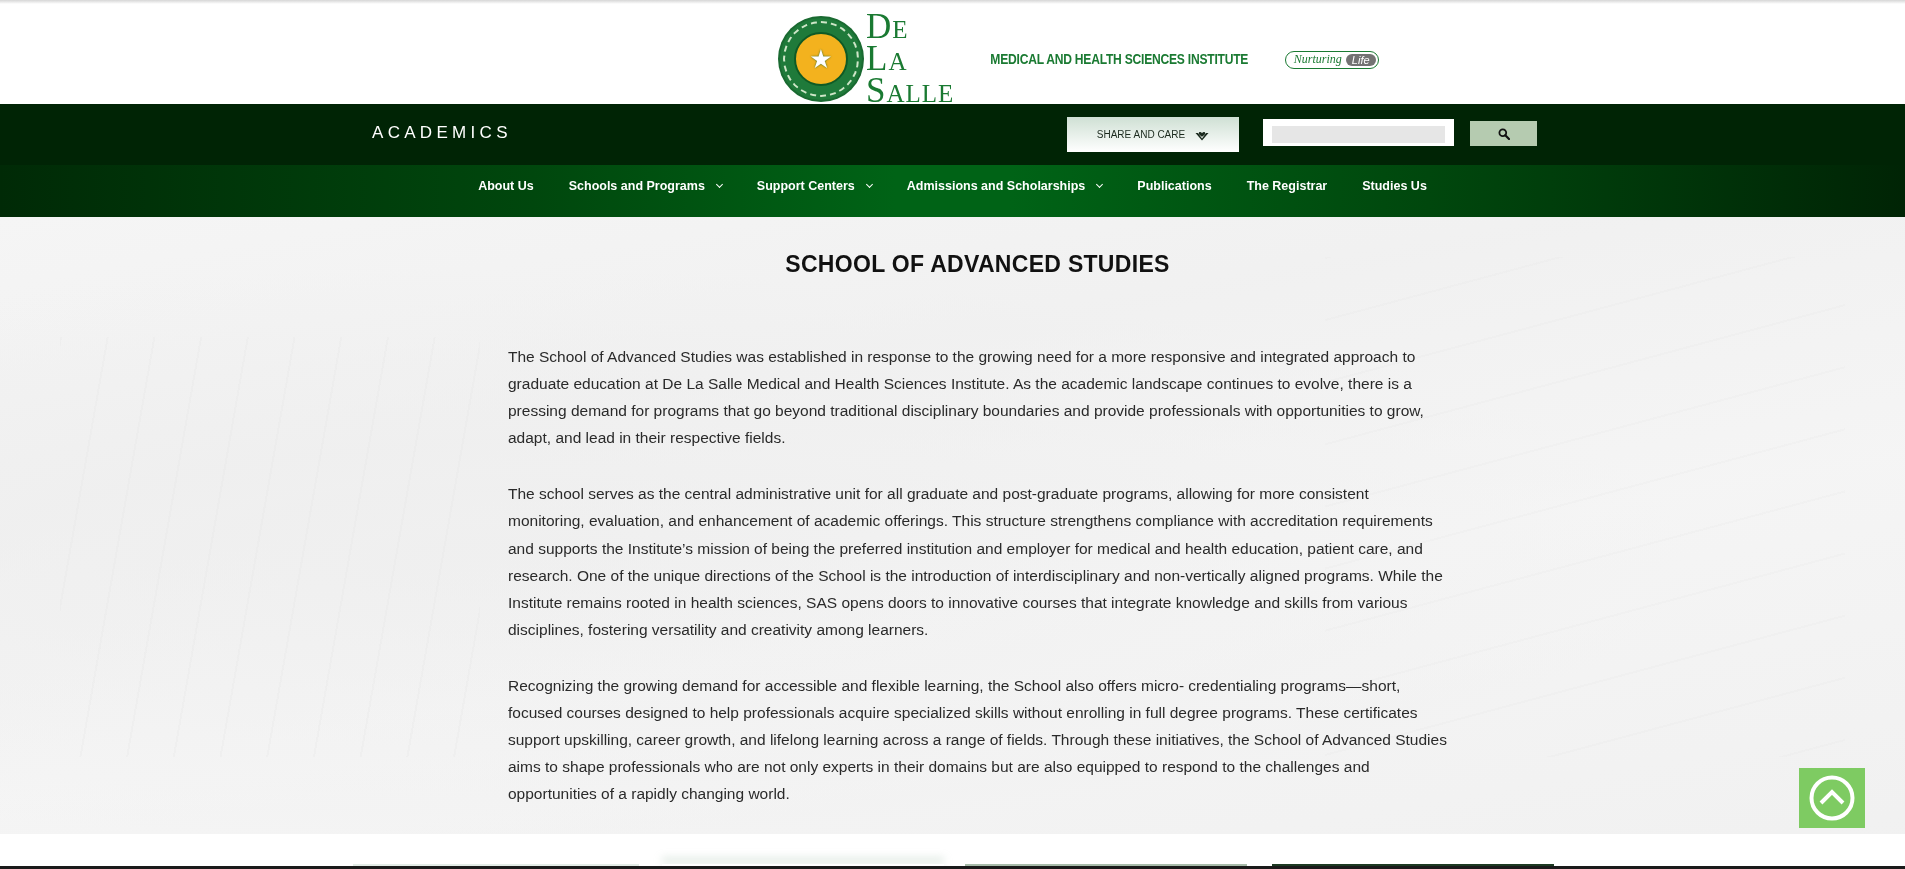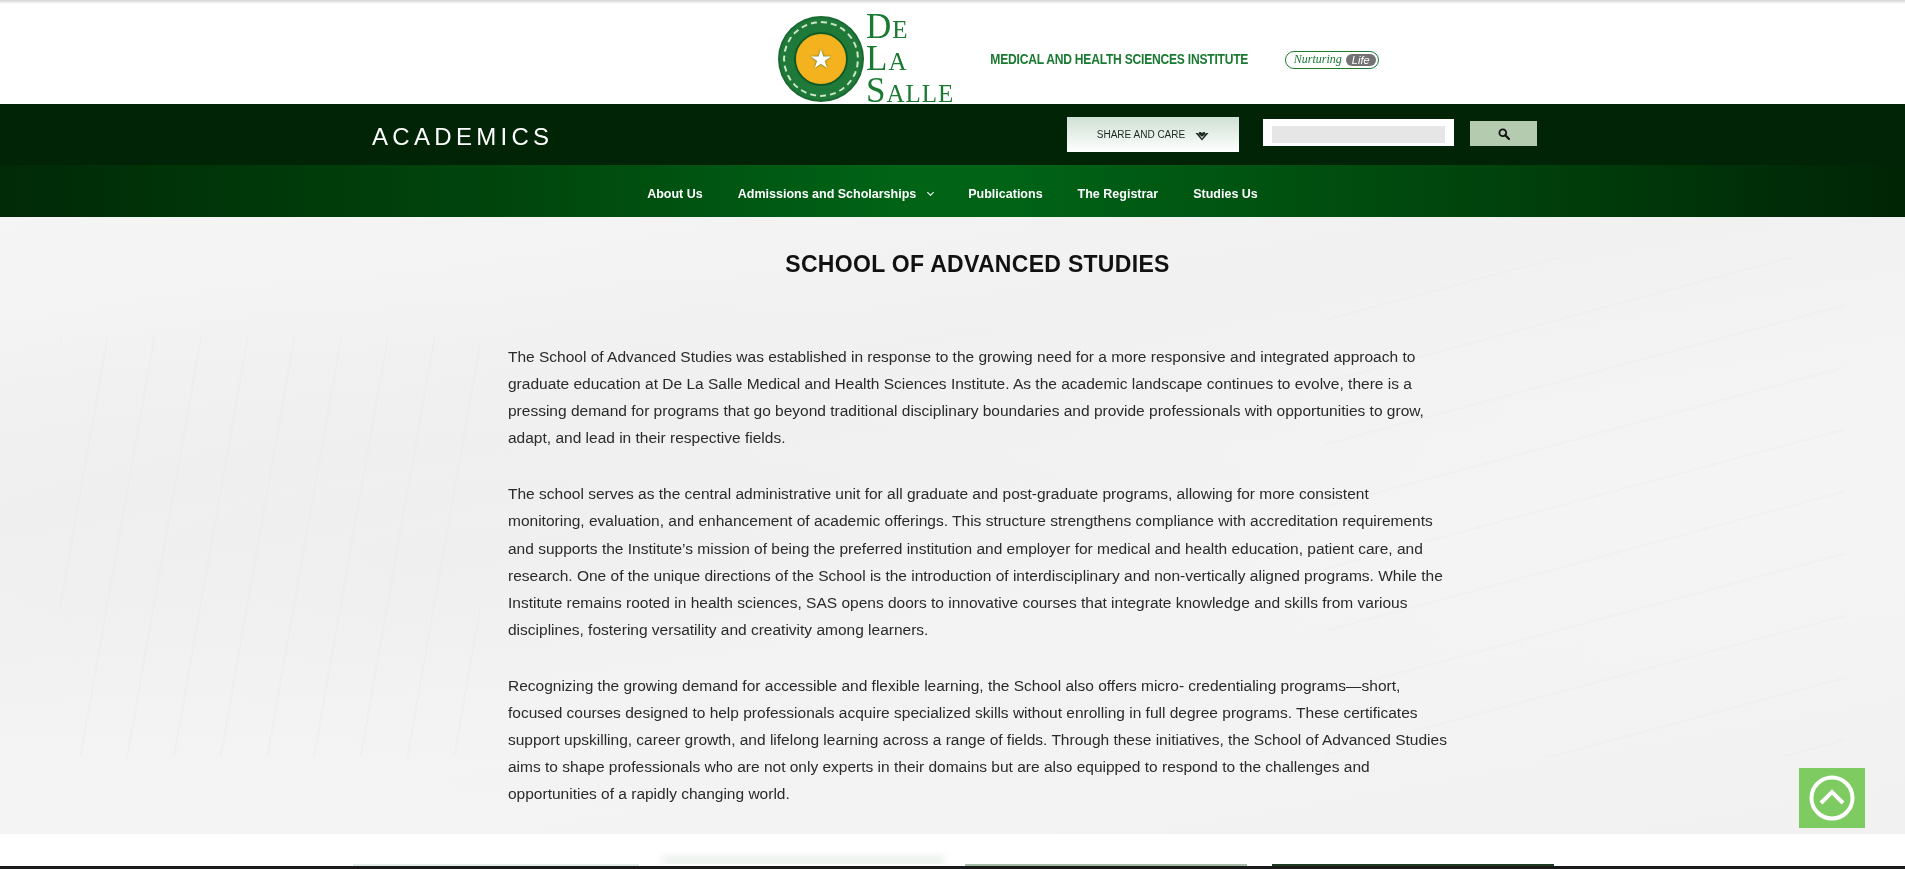--- a/index.html
+++ b/index.html
@@ -22,34 +22,34 @@
   .seal-star { color: #ffffff; font-size: 26px; line-height: 1; text-shadow: 0 0 2px #0f5a25; }
   .wordmark { margin-left: 4px; display: flex; flex-direction: row; align-items: center; }
   .wm-top { font-family: "Liberation Serif", "DejaVu Serif", serif; color: #1a7a32; font-size: 35px; line-height: 32px; letter-spacing: 1px; font-variant: small-caps; }
   .wm-mid { font-family: "Liberation Sans Narrow", "Liberation Sans", sans-serif; color: #1a7a32; font-size: 15.5px; font-weight: bold; transform: scaleX(0.78); transform-origin: center; white-space: nowrap; line-height: 16px; letter-spacing: -0.3px; }
   .wm-tag { margin-top: 2px; display: flex; align-items: center; height: 18px; border: 1.5px solid #1a7a32; border-radius: 10px; padding: 0 2px 0 8px; }
   .wm-tag-script { font-family: "Liberation Serif", serif; font-style: italic; color: #1a7a32; font-size: 12px; }
   .wm-tag-life { background: #737373; color: #fff; font-size: 11px; font-style: italic; border-radius: 8px; padding: 0 6px; margin-left: 4px; }
 
   
   .band-top { position: absolute; left: 0; top: 104px; width: 100%; height: 61px; background: #002405; }
-  .academics { position: absolute; left: 372px; top: 123px; color: #ffffff; font-size: 24px; letter-spacing: 4.3px; font-family: "Liberation Sans", sans-serif; }
+  .academics { position: absolute; left: 372px; top: 123px; color: #ffffff; font-size: 17px; letter-spacing: 4.3px; font-family: "Liberation Sans", sans-serif; }
   .share-btn { position: absolute; left: 1067px; top: 117px; width: 172px; height: 35px;
     background: linear-gradient(#cfe0d4, #ffffff); display: flex; align-items: center; justify-content: center; gap: 10px;
     font-size: 10px; color: #1b2a1e; cursor: pointer; }
   .share-icon { width: 14px; height: 12px; display: inline-block; }
   .search-box { position: absolute; left: 1263px; top: 119px; width: 191px; height: 27px; background: #ffffff; padding: 5px 9px; }
   .search-input { width: 100%; height: 100%; background: #e6e6e6; border: none; outline: none; font-size: 11px; padding: 0 4px; }
   .search-btn { position: absolute; left: 1470px; top: 121px; width: 67px; height: 25px; background: #b5cbb0;
     display: flex; align-items: center; justify-content: center; cursor: pointer; }
 
   
   .band-nav { position: absolute; left: 0; top: 165px; width: 100%; height: 52px;
     background: linear-gradient(90deg, #002a06 0%, #00470d 28%, #006316 47%, #006316 53%, #00470d 75%, #002405 100%); }
-  .nav { position: absolute; left: 0; top: 12px; width: 100%; height: 34px; display: flex; align-items: center; justify-content: center; }
+  .nav { position: absolute; left: 0; top: 4px; width: 100%; height: 34px; display: flex; align-items: center; justify-content: center; }
   .nav-item { display: flex; align-items: center; color: #ffffff; font-weight: bold; font-size: 12.5px; padding: 0 17.5px; cursor: pointer; white-space: nowrap; height: 100%; }
   .chev { display: inline-block; width: 5px; height: 5px; border-right: 1.6px solid #fff; border-bottom: 1.6px solid #fff;
     transform: rotate(45deg); margin-left: 12px; margin-top: -3px; }
 
   
   .content-bg { position: absolute; left: 0; top: 217px; width: 100%; height: 617px;
     background:
       linear-gradient(170deg, rgba(235,235,235,0.0) 0%, rgba(238,238,238,0.6) 30%, rgba(244,244,244,0.3) 60%, rgba(238,238,238,0.6) 100%),
       radial-gradient(ellipse at 25% 55%, #efefef 0%, #f5f5f5 60%),
       #f5f5f5; }
@@ -112,20 +112,28 @@
     <line x1="7.3" y1="7.3" x2="11" y2="11" stroke="#111" stroke-width="2.2" stroke-linecap="round"></line>
   </svg>
 </div>
 
 <div class="band-nav">
   <nav class="nav">
     <div class="nav-item">
       <span>About Us</span>
     </div>
     <div class="nav-item">
+      <span>Schools and Programs</span>
+      <span class="chev"></span>
+    </div>
+    <div class="nav-item">
+      <span>Support Centers</span>
+      <span class="chev"></span>
+    </div>
+    <div class="nav-item">
       <span>Admissions and Scholarships</span>
       <span class="chev"></span>
     </div>
     <div class="nav-item">
       <span>Publications</span>
     </div>
     <div class="nav-item">
       <span>The Registrar</span>
     </div>
     <div class="nav-item">

